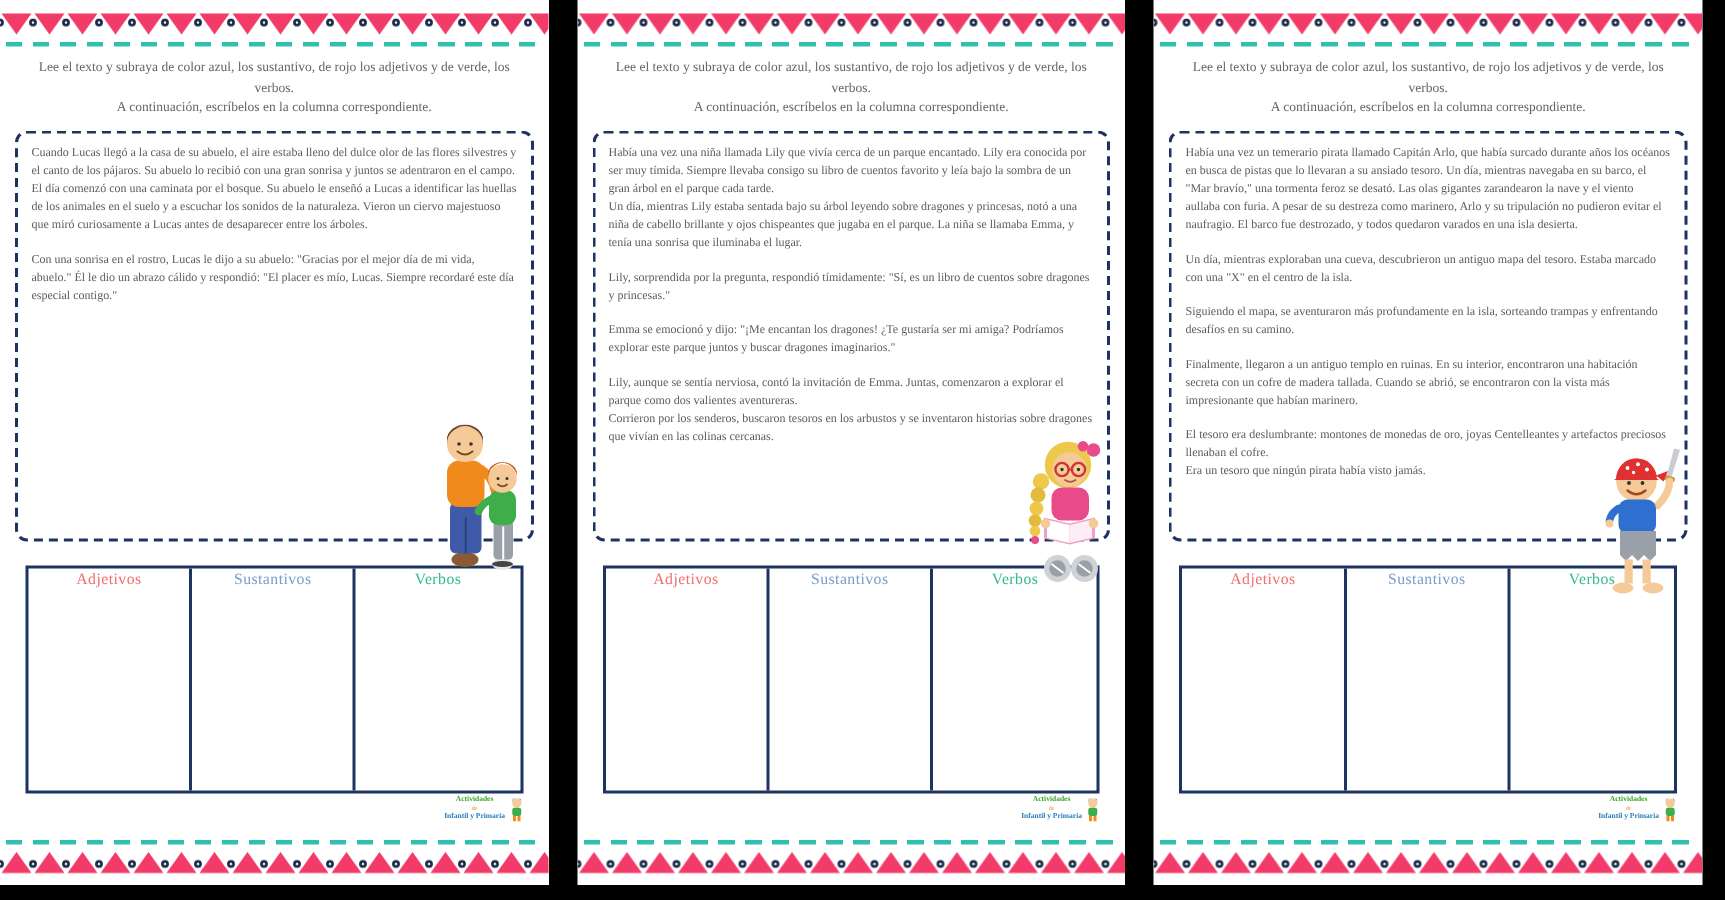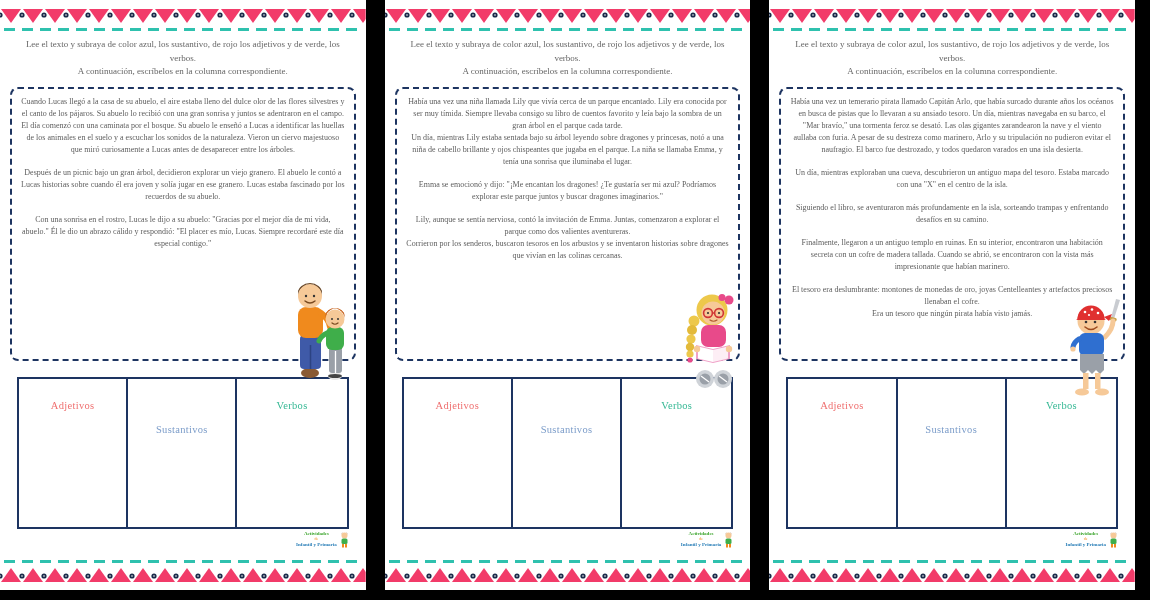--- a/index.html
+++ b/index.html
@@ -40,46 +40,45 @@
   .storybox {
     position:relative;
     margin:4px 10px 0 10px;
     border:2px dashed #1d3461;
     border-radius:8px;
     height:274px;
     padding:7px 9px 4px 9px;
     color:#5d5d5d;
     font-size:8px; line-height:1.5;
     overflow:visible;
-    text-align:center;
   }
   .storybox p { margin:0 0 11px 0; white-space:pre-line; }
   .storybox p:empty { display:none; margin:0; }
   .char-svg { position:absolute; z-index:2; }
   .char-1 { right:2px;  bottom:-24px; width:66px; height:100px; }
   .char-2 { right:-4px; bottom:-36px; width:64px; height:102px; }
   .char-3 { right:-4px; bottom:-44px; width:66px; height:106px; }
 
   
   .wordtable {
     margin:16px 17px 0 17px;
     height:152px;
     border:2px solid #1d3461;
     display:grid;
     grid-template-columns:1fr 1fr 1fr;
     background:#fff;
   }
   .wt-col { border-right:2px solid #1d3461; }
   .wt-col:last-child { border-right:none; }
   .wt-head {
-    text-align:center; padding-top:21px;
+    text-align:center; padding-top:2px;
     font-size:10.5px; letter-spacing:.3px;
   }
   .h-adj { color:#ef6f6f; }
-  .h-sus { color:#7b9cc9;margin-top:24px; }
+  .h-sus { color:#7b9cc9; }
   .h-ver { color:#35b894; }
 
   
   .credit {
     display:flex; justify-content:flex-end; align-items:center;
     gap:2px; margin:2px 16px 0 0; height:18px;
   }
   .credit-text { text-align:center; line-height:1.15; }
   .credit-l1 { font-size:5px; color:#3aa42a; font-weight:bold; }
   .credit-l2 { font-size:4px; color:#f08a1d; }
@@ -114,21 +113,20 @@
       </svg>
     <div class="dash-line"></div>
   </div>
   <div class="instructions">
     <p>Lee el texto y subraya de color azul, los sustantivo, de rojo los adjetivos y de verde, los verbos.</p>
     <p>A continuación, escríbelos en la columna correspondiente.</p>
   </div>
   <div class="storybox">
     <p>Cuando Lucas llegó a la casa de su abuelo, el aire estaba lleno del dulce olor de las flores silvestres y el canto de los pájaros.  Su abuelo lo recibió con una gran sonrisa y juntos se adentraron en el campo.
 El día comenzó con una caminata por el bosque. Su abuelo le enseñó a Lucas a identificar las huellas de los animales en el suelo y a escuchar los sonidos de la naturaleza. Vieron un ciervo majestuoso que miró curiosamente a Lucas antes de desaparecer entre los árboles.</p>
-    <p>Después de un picnic bajo un gran árbol, decidieron explorar un viejo granero. El abuelo le contó a Lucas historias sobre cuando él era joven y solía jugar en ese granero. Lucas estaba fascinado por los recuerdos de su abuelo.</p>
     <p>Con una sonrisa en el rostro, Lucas le dijo a su abuelo: "Gracias por el mejor día de mi vida, abuelo." Él le dio un abrazo cálido y respondió: "El placer es mío, Lucas. Siempre recordaré este día especial contigo."</p>
 
     <svg class="char-svg char-1" viewBox="0 0 66 100">
 
       <ellipse cx="24" cy="90" rx="9" ry="5" fill="#8a5a33"></ellipse>
       <rect x="14" y="52" width="21" height="34" rx="4" fill="#3f5aa8"></rect>
       <line x1="24.5" y1="62" x2="24.5" y2="86" stroke="#2c4382" stroke-width="1.5"></line>
       <rect x="12" y="24" width="25" height="31" rx="8" fill="#f08a1d"></rect>
       <circle cx="24" cy="13" r="12" fill="#f6c998"></circle>
       <path d="M12 13 a12 12 0 0 1 24 0 l0 -3 a12 9 0 0 0 -24 0 z" fill="#6b4a2b"></path>
@@ -192,21 +190,22 @@
       </svg>
     <div class="dash-line"></div>
   </div>
   <div class="instructions">
     <p>Lee el texto y subraya de color azul, los sustantivo, de rojo los adjetivos y de verde, los verbos.</p>
     <p>A continuación, escríbelos en la columna correspondiente.</p>
   </div>
   <div class="storybox">
     <p>Había una vez una niña llamada Lily que vivía cerca de un parque encantado. Lily era conocida por ser muy tímida. Siempre llevaba consigo su libro de cuentos favorito y leía bajo la sombra de un gran árbol en el parque cada tarde.
 Un día, mientras Lily estaba sentada bajo su árbol leyendo sobre dragones y princesas, notó a una niña de cabello brillante y ojos chispeantes que jugaba en el parque. La niña se llamaba Emma, y tenía una sonrisa que iluminaba el lugar.</p>
-    <p>Emma se emocionó y dijo: "¡Me encantan los dragones! ¿Te gustaría ser mi azul? Podríamos explorar este parque juntos y buscar dragones imaginarios."</p>
+    <p>Lily, sorprendida por la pregunta, respondió tímidamente: "Sí, es un libro de cuentos sobre dragones y princesas."</p>
+    <p>Emma se emocionó y dijo: "¡Me encantan los dragones! ¿Te gustaría ser mi amiga? Podríamos explorar este parque juntos y buscar dragones imaginarios."</p>
     <p>Lily, aunque se sentía nerviosa, contó la invitación de Emma. Juntas, comenzaron a explorar el parque como dos valientes aventureras.
 Corrieron por los senderos, buscaron tesoros en los arbustos y se inventaron historias sobre dragones que vivían en las colinas cercanas.</p>
     <svg class="char-svg char-2" viewBox="0 0 64 102">
 
       <circle cx="16" cy="28" r="5.5" fill="#edc84b"></circle>
         <circle cx="14" cy="37" r="5" fill="#e3ba3a"></circle>
       <circle cx="13" cy="46" r="4.6" fill="#edc84b"></circle>
         <circle cx="12" cy="54" r="4.2" fill="#e3ba3a"></circle>
       <circle cx="12" cy="61" r="3.6" fill="#edc84b"></circle>
       <circle cx="12" cy="67" r="2.6" fill="#e84a8a"></circle>
@@ -279,21 +278,21 @@
       </svg>
     <div class="dash-line"></div>
   </div>
   <div class="instructions">
     <p>Lee el texto y subraya de color azul, los sustantivo, de rojo los adjetivos y de verde, los verbos.</p>
     <p>A continuación, escríbelos en la columna correspondiente.</p>
   </div>
   <div class="storybox">
     <p>Había una vez un temerario pirata llamado Capitán Arlo, que había surcado durante años los océanos en busca de pistas que lo llevaran a su ansiado tesoro. Un día, mientras navegaba en su barco, el "Mar bravío," una tormenta feroz se desató. Las olas gigantes zarandearon la nave y el viento aullaba con furia. A pesar de su destreza como marinero, Arlo y su tripulación no pudieron evitar el naufragio. El barco fue destrozado, y todos quedaron varados en una isla desierta.</p>
     <p>Un día, mientras exploraban una cueva, descubrieron un antiguo mapa del tesoro. Estaba marcado con una "X" en el centro de la isla.</p>
-    <p>Siguiendo el libro, se aventuraron más profundamente en la isla, sorteando trampas y enfrentando desafíos en su camino.</p>
+    <p>Siguiendo el mapa, se aventuraron más profundamente en la isla, sorteando trampas y enfrentando desafíos en su camino.</p>
     <p>Finalmente, llegaron a un antiguo templo en ruinas. En su interior, encontraron una habitación secreta con un cofre de madera tallada. Cuando se abrió, se encontraron con la vista más impresionante que habían marinero.</p>
     <p>El tesoro era deslumbrante: montones de monedas de oro, joyas Centelleantes y artefactos preciosos llenaban el cofre.
 Era un tesoro que ningún pirata había visto jamás.</p>
     <svg class="char-svg char-3" viewBox="0 0 66 106">
 
       <polygon points="55,2 59,3 53,22 50,21" fill="#c9ccd1"></polygon>
       <rect x="47" y="20" width="9" height="3.5" rx="1.5" fill="#caa24a" transform="rotate(15 51 21)"></rect>
 
       <path d="M44 40 q8 -8 8 -16" stroke="#f6c998" stroke-width="5" fill="none" stroke-linecap="round"></path>
 

